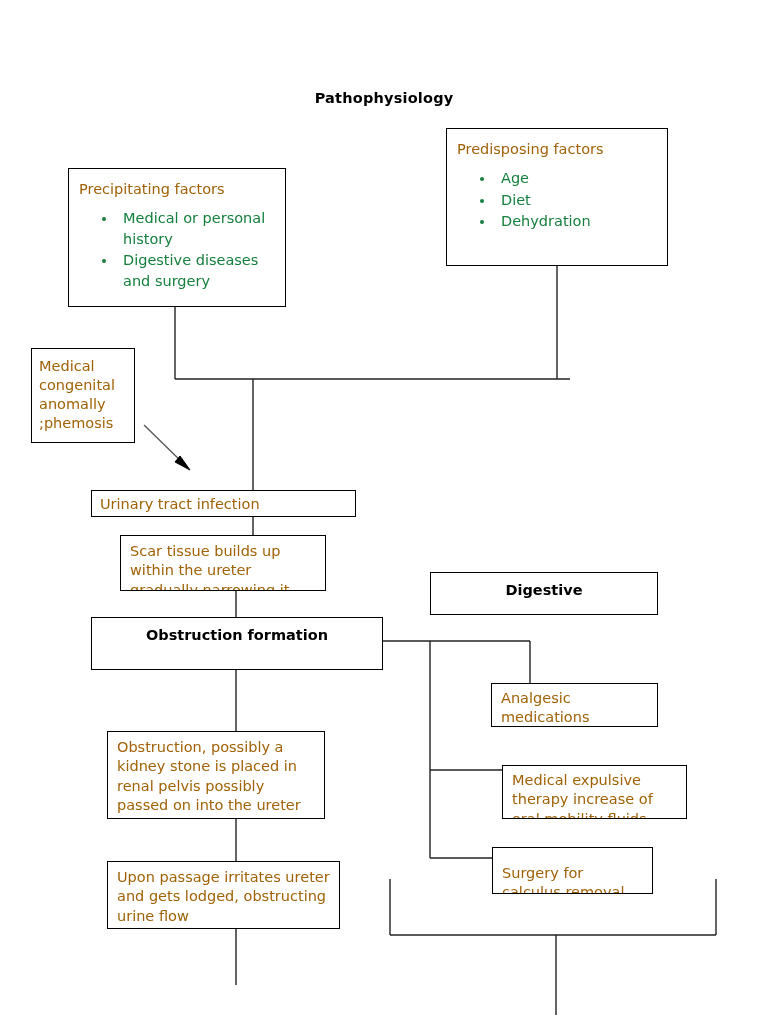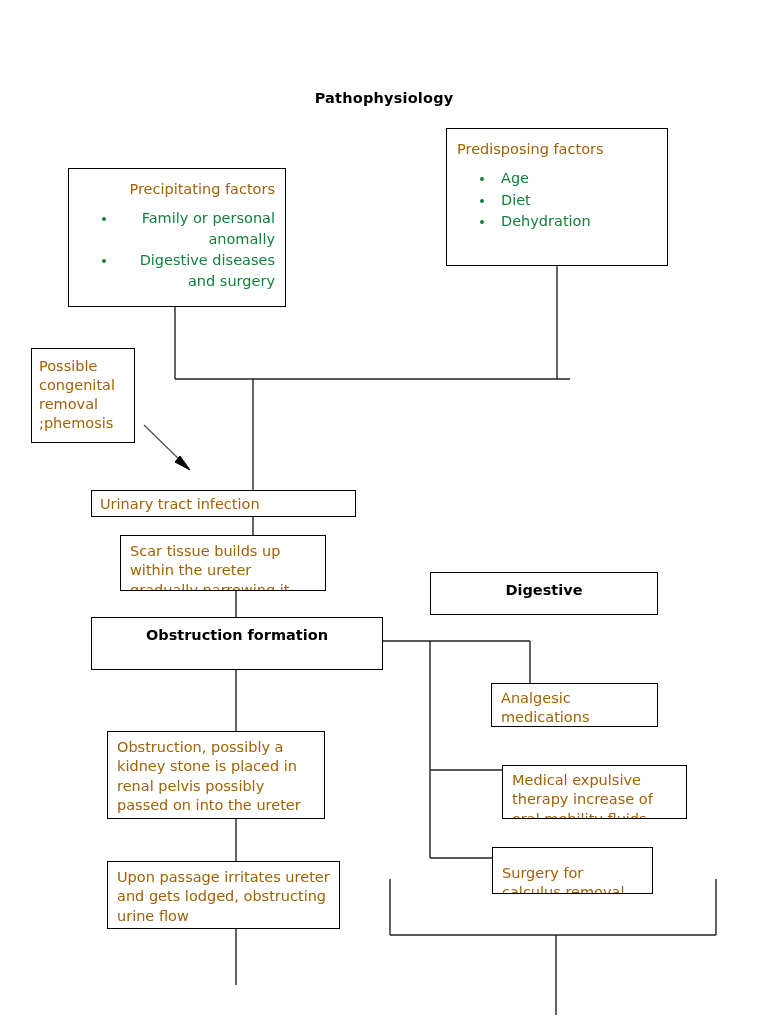--- a/index.html
+++ b/index.html
@@ -113,30 +113,30 @@
 
   <div class="node" style="left:446px; top:128px; width:222px; height:138px; padding:11px 10px 0 10px;">
     <div class="node-title">Predisposing factors</div>
     <ul class="bullets">
       <li>Age</li>
       <li>Diet</li>
       <li>Dehydration</li>
     </ul>
   </div>
 
-  <div class="node" style="left:68px; top:168px; width:218px; height:139px; padding:11px 10px 0 10px;text-align:right;">
+  <div class="node" style="left:68px; top:168px; width:218px; height:139px; padding:11px 10px 0 10px;">
     <div class="node-title">Precipitating factors</div>
     <ul class="bullets">
-      <li>Family or personal anomally</li>
+      <li>Medical or personal history</li>
       <li>Digestive diseases and surgery</li>
     </ul>
   </div>
 
   <div class="node" style="left:31px; top:348px; width:104px; height:95px; padding:8px 7px 0 7px;">
-    <div class="node-title" style="line-height:1.31;">Possible congenital removal ;phemosis</div>
+    <div class="node-title" style="line-height:1.31;">Medical congenital anomally ;phemosis</div>
   </div>
 
   <div class="node" style="left:91px; top:490px; width:265px; height:27px; padding:4px 8px 0 8px;">
     <div class="node-title">Urinary tract infection</div>
   </div>
 
   <div class="node" style="left:120px; top:535px; width:206px; height:56px; padding:6px 9px 0 9px;">
     <div class="node-title">Scar tissue builds up within the ureter gradually narrowing it</div>
   </div>
 

